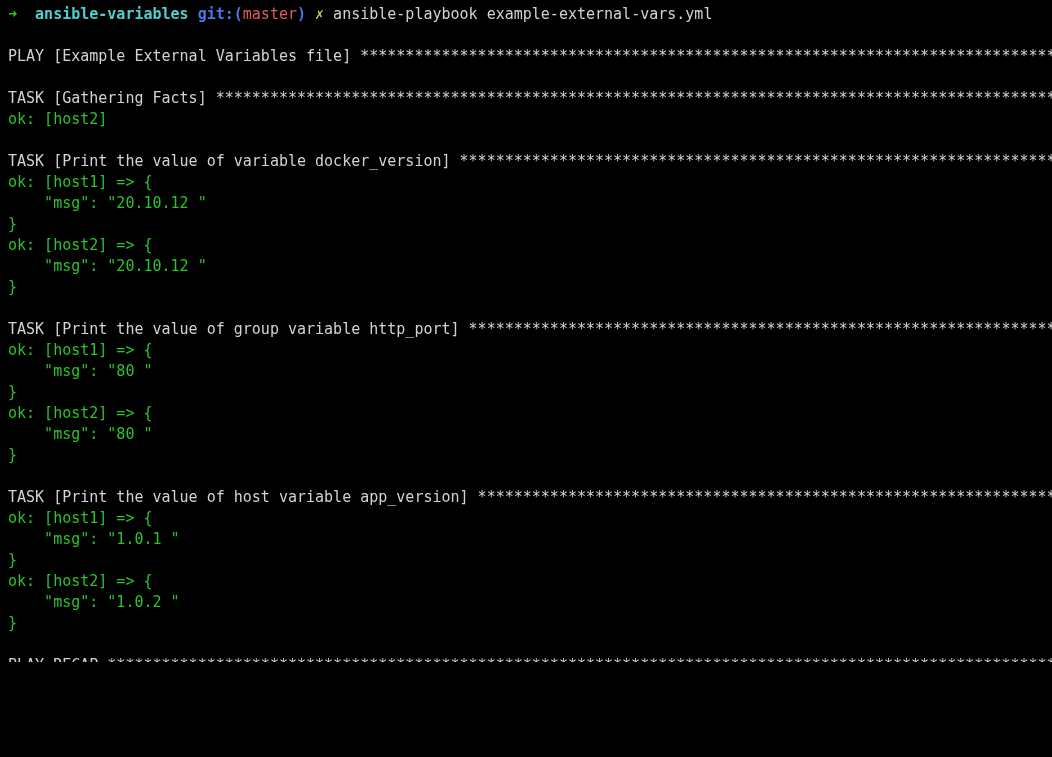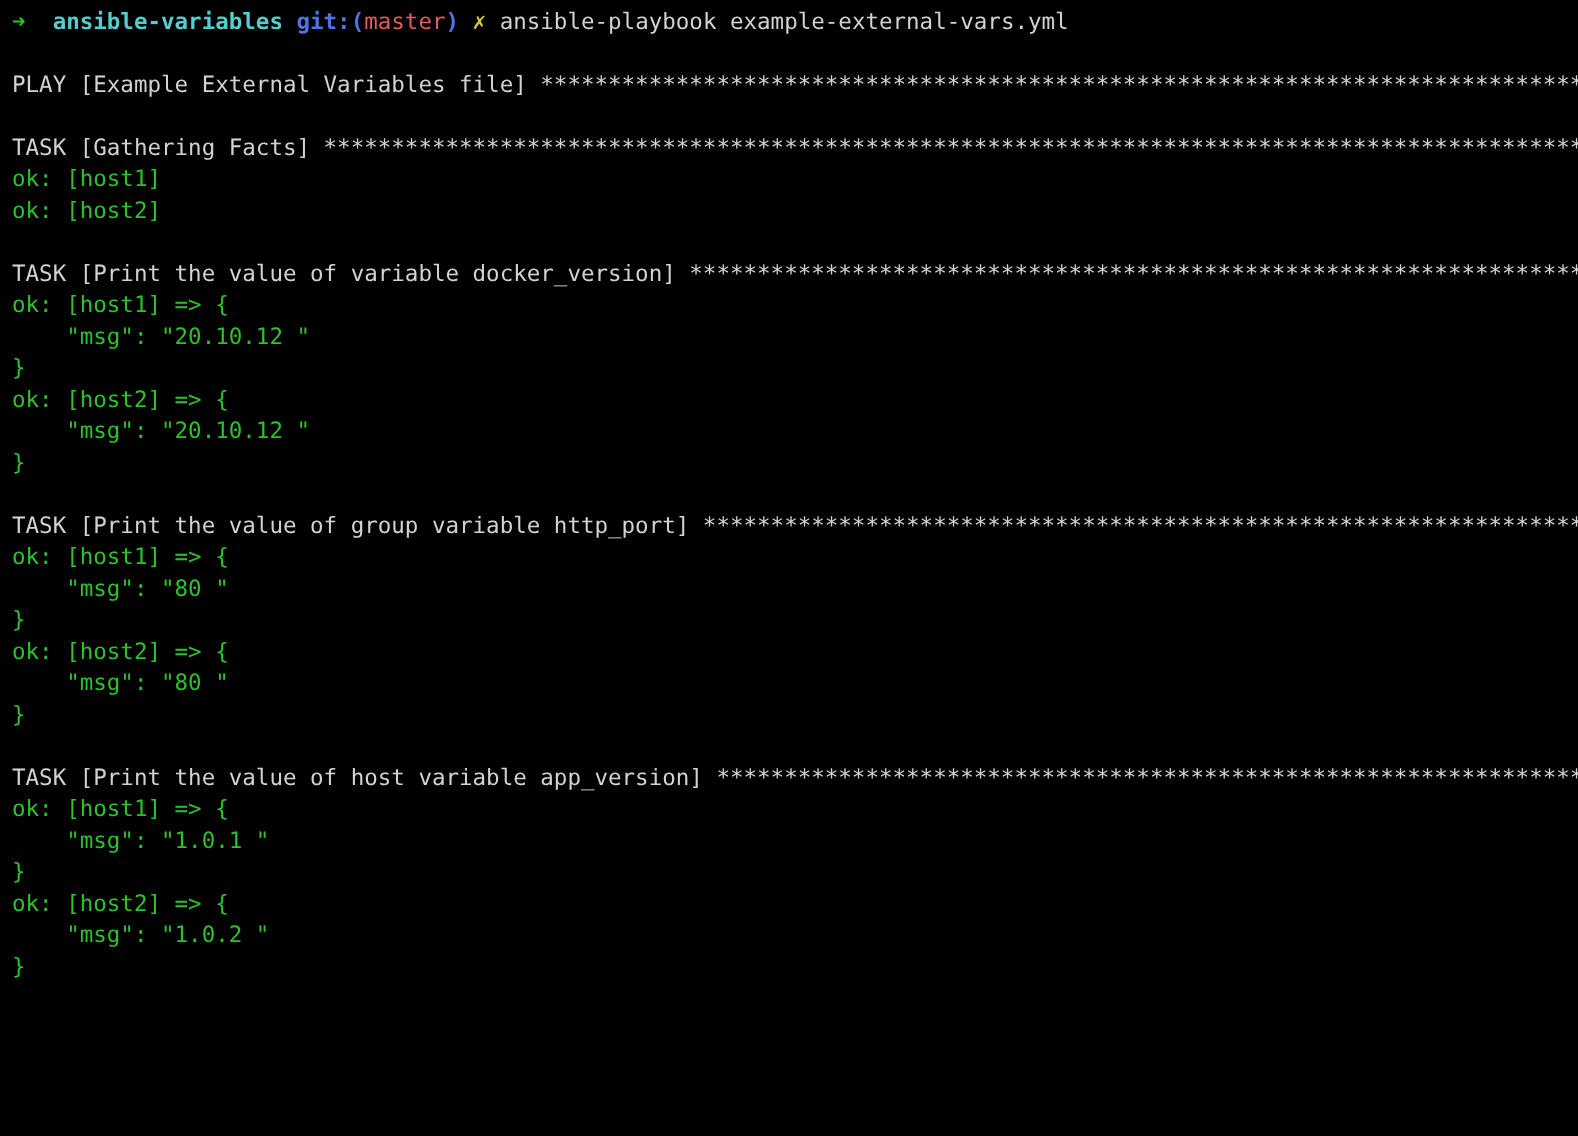--- a/index.html
+++ b/index.html
@@ -37,21 +37,20 @@
 </head>
 <body>
 
 <div class="terminal">
   <div>
       <div class="line"><span class="green bold">➜</span><span class="fg">  </span><span class="cyan bold">ansible-variables</span><span class="fg"> </span><span class="blue bold">git:(</span><span class="red">master</span><span class="blue bold">)</span><span class="fg"> </span><span class="yellow">✗</span><span class="fg"> ansible-playbook example-external-vars.yml</span></div>
       <div class="line"></div>
       <div class="line"><span class="fg">PLAY [Example External Variables file] *********************************************************************************</span></div>
       <div class="line"></div>
       <div class="line"><span class="fg">TASK [Gathering Facts] ****************************************************************************************************</span></div>
-      <div class="line"><span class="green">ok: [host1]</span></div>
       <div class="line"><span class="green">ok: [host2]</span></div>
       <div class="line"></div>
       <div class="line"><span class="fg">TASK [Print the value of variable docker_version] **********************************************************************</span></div>
       <div class="line"><span class="green">ok: [host1] =&gt; {</span></div>
       <div class="line"><span class="green">    "msg": "20.10.12 "</span></div>
       <div class="line"><span class="green">}</span></div>
       <div class="line"><span class="green">ok: [host2] =&gt; {</span></div>
       <div class="line"><span class="green">    "msg": "20.10.12 "</span></div>
       <div class="line"><span class="green">}</span></div>
       <div class="line"></div>

